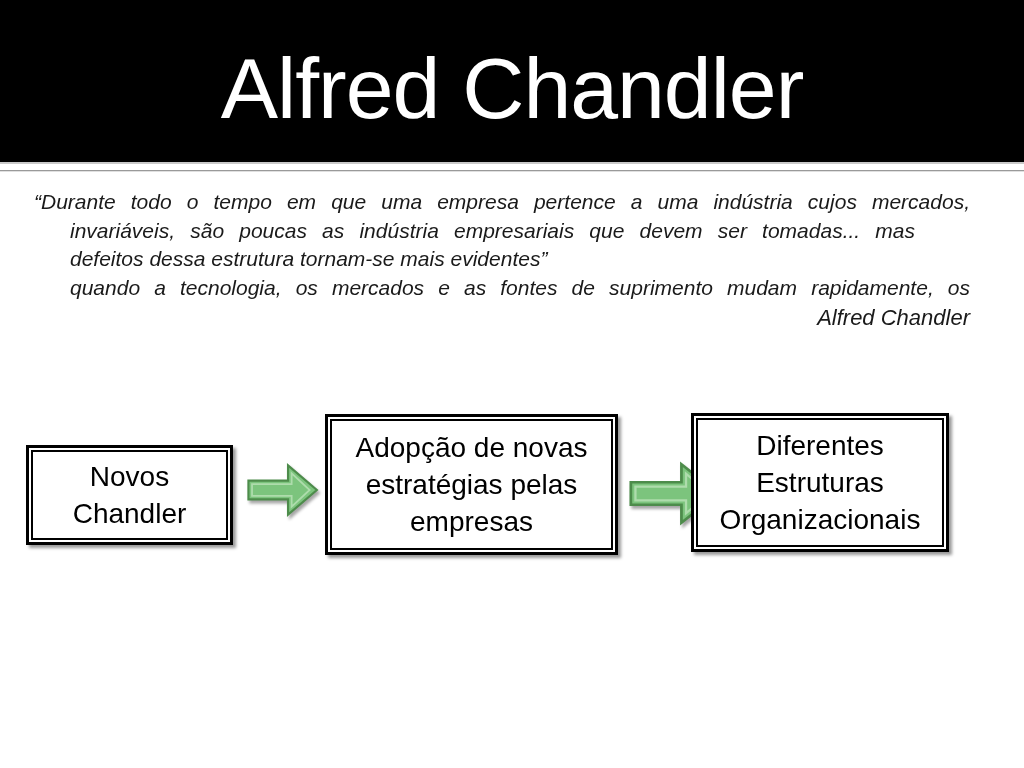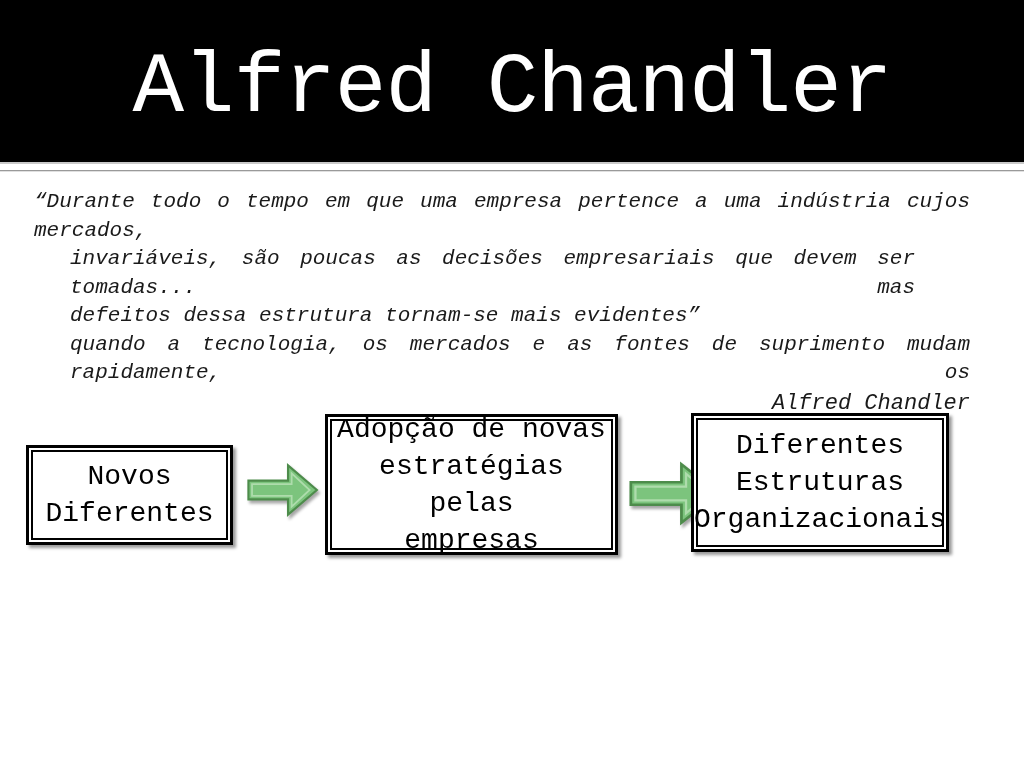--- a/index.html
+++ b/index.html
@@ -1,21 +1,21 @@
 <!DOCTYPE html>
 <html><head>
 <meta charset="utf-8">
 <style>
   * { margin: 0; padding: 0; box-sizing: border-box; }
   html, body { width: 1024px; height: 768px; background: #ffffff; overflow: hidden; }
   .slide {
     position: relative;
     width: 1024px; height: 652px;
     background: #ffffff;
-    font-family: Liberation Mono, monospace;
+    font-family: Liberation Sans, sans-serif;
   }
 
   
   .title-band {
     position: absolute; left: 0; top: 0;
     width: 1024px; height: 164px;
     background: #000000;
     display: flex; align-items: center; justify-content: center;
     border-bottom: 2px solid #c9c9c9;
   }
@@ -86,31 +86,31 @@
 
 <div class="slide">
 
   <header class="title-band">
     <h1>Alfred Chandler</h1>
   </header>
   <div class="title-underline"></div>
 
   <section class="quote-block">
     <div class="quote-line">“Durante todo o tempo em que uma empresa pertence a uma indústria cujos mercados,</div>
-    <div class="quote-line indent short">invariáveis, são poucas as decisões empresariais que devem ser tomadas... mas</div>
+    <div class="quote-line indent short">invariáveis, são poucas as indústria empresariais que devem ser tomadas... mas</div>
     <div class="quote-line indent last">defeitos dessa estrutura tornam-se mais evidentes”</div>
     <div class="quote-line indent">quando a tecnologia, os mercados e as fontes de suprimento mudam rapidamente, os</div>
     <div class="quote-attribution">Alfred Chandler</div>
   </section>
 
   <section>
 
     <div class="flow-box box-1">
       <div class="inner">Novos
-Diferentes</div>
+Chandler</div>
     </div>
 
     <svg class="flow-arrow arrow-1" viewBox="0 0 100 80" preserveAspectRatio="none">
       <polygon points="2,27 57,27 57,6 97,40 57,74 57,53 2,53" stroke-width="3" stroke-linejoin="miter" fill="#7CC47D" stroke="#4D8C4B"></polygon>
       <polygon points="7,32 62,32 62,17 87,40 62,63 62,48 7,48" fill="none" stroke-width="2.5" stroke-linejoin="miter" stroke="#AEDCAC"></polygon>
     </svg>
 
     <div class="flow-box box-2">
       <div class="inner">Adopção de novas
 estratégias pelas

